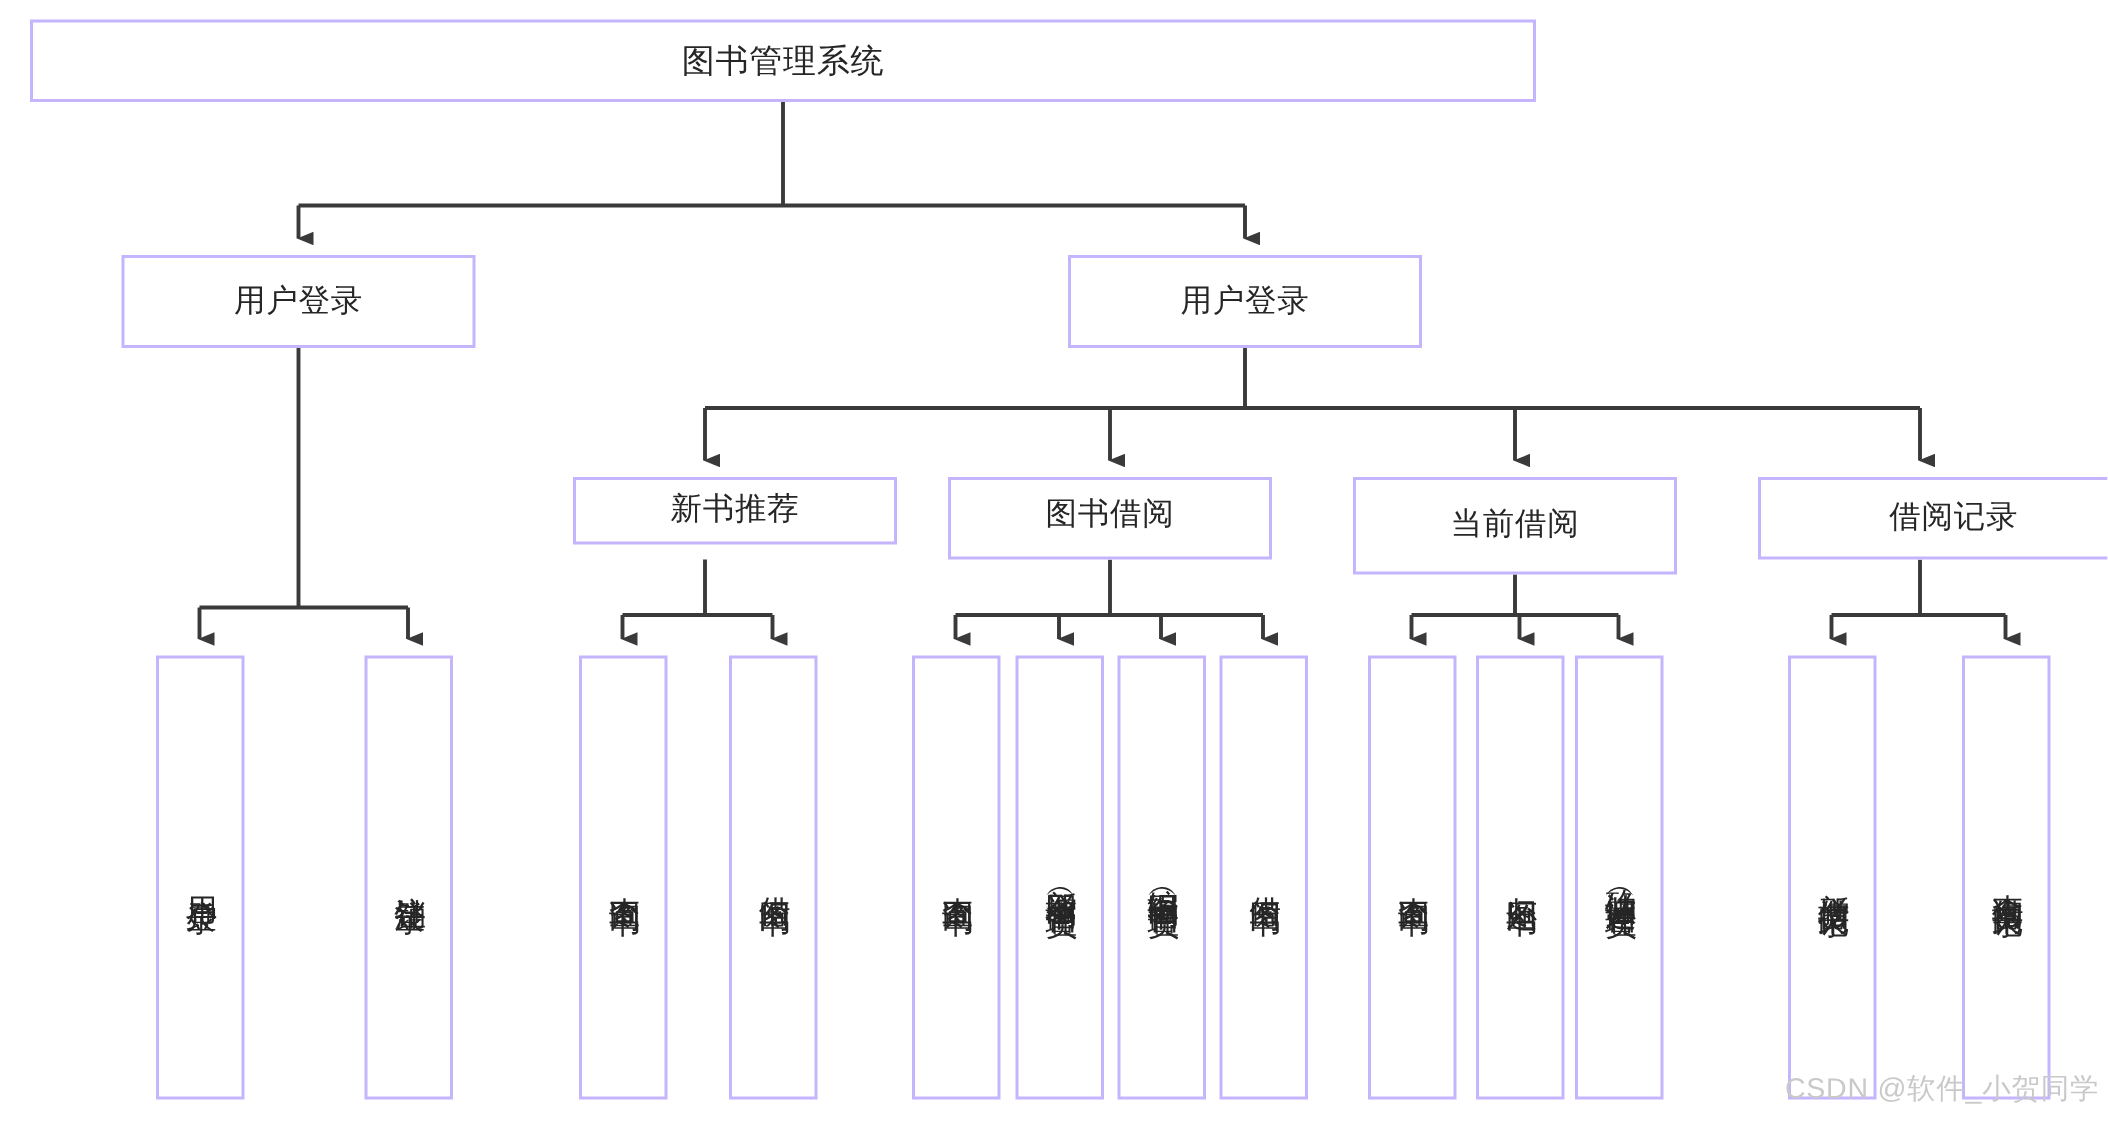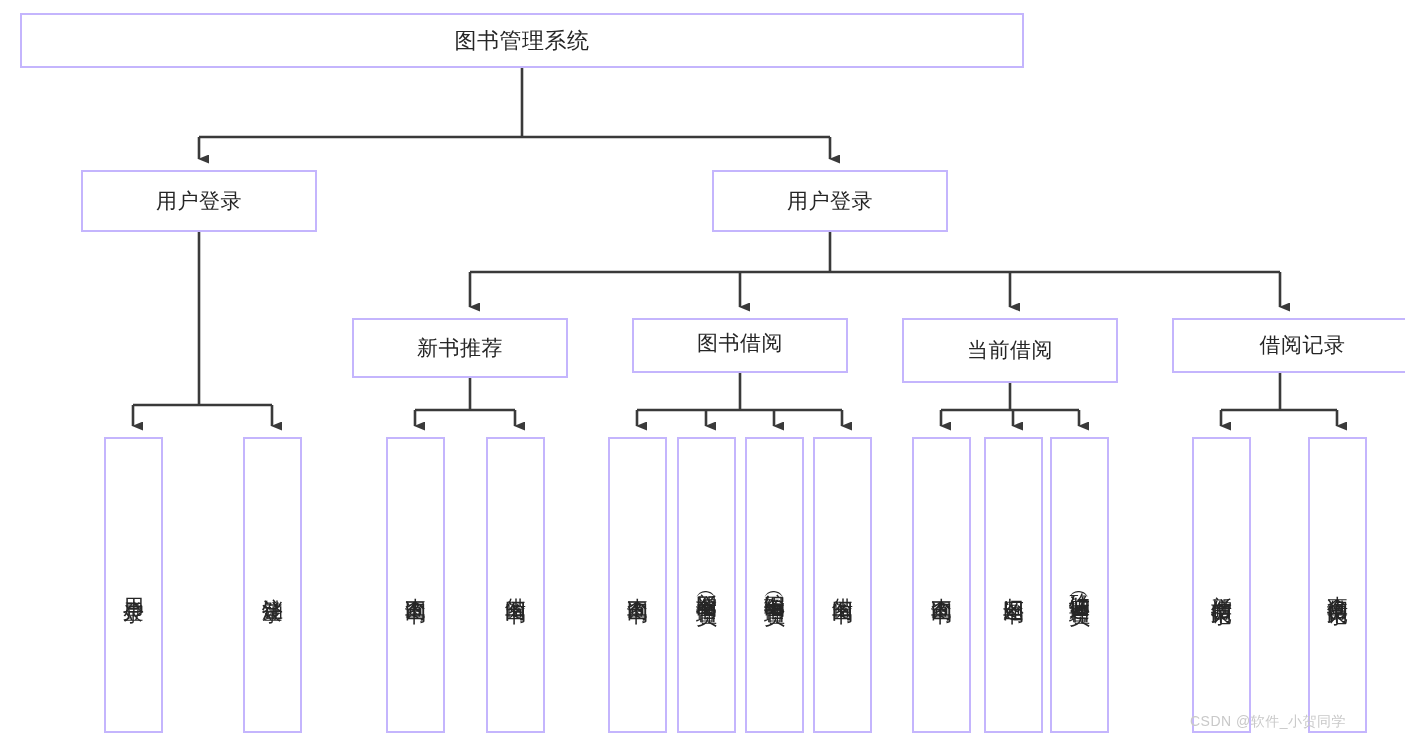--- a/index.html
+++ b/index.html
@@ -61,21 +61,21 @@
     writing-mode: vertical-rl;
     text-orientation: upright;
     font-size: 21px;
     line-height: 1.05;
     letter-spacing: 2px;
     max-height: 100%;
   }
   .watermark {
     position: absolute;
     color: #c9c9c9;
-    font-size: 14px;
+    font-size: 19px;
     letter-spacing: 0.5px;
     white-space: nowrap;
     z-index: 3;
     font-family: "Liberation Sans", "DejaVu Sans", sans-serif;
   }
 </style>
 </head>
 <body>
 
 <div id="canvas">
@@ -126,21 +126,21 @@
   <div id="nodes-layer">
       <div class="node horiz root" style="left: 20px; top: 13px; width: 1004px; height: 55px;">
         <span class="label">图书管理系统</span>
       </div>
       <div class="node horiz" style="left: 81px; top: 170px; width: 236px; height: 62px;">
         <span class="label">用户登录</span>
       </div>
       <div class="node horiz" style="left: 712px; top: 170px; width: 236px; height: 62px;">
         <span class="label">用户登录</span>
       </div>
-      <div class="node horiz" style="left: 352px; top: 318px; width: 216px; height: 60px;">
+      <div class="node horiz" style="left: 382px; top: 318px; width: 216px; height: 45px;">
         <span class="label">新书推荐</span>
       </div>
       <div class="node horiz" style="left: 632px; top: 318px; width: 216px; height: 55px; font-family: Liberation Mono, monospace;">
         <span class="label">图书借阅</span>
       </div>
       <div class="node horiz" style="left: 902px; top: 318px; width: 216px; height: 65px;">
         <span class="label">当前借阅</span>
       </div>
       <div class="node horiz" style="left: 1172px; top: 318px; width: 261px; height: 55px;">
         <span class="label">借阅记录</span>

